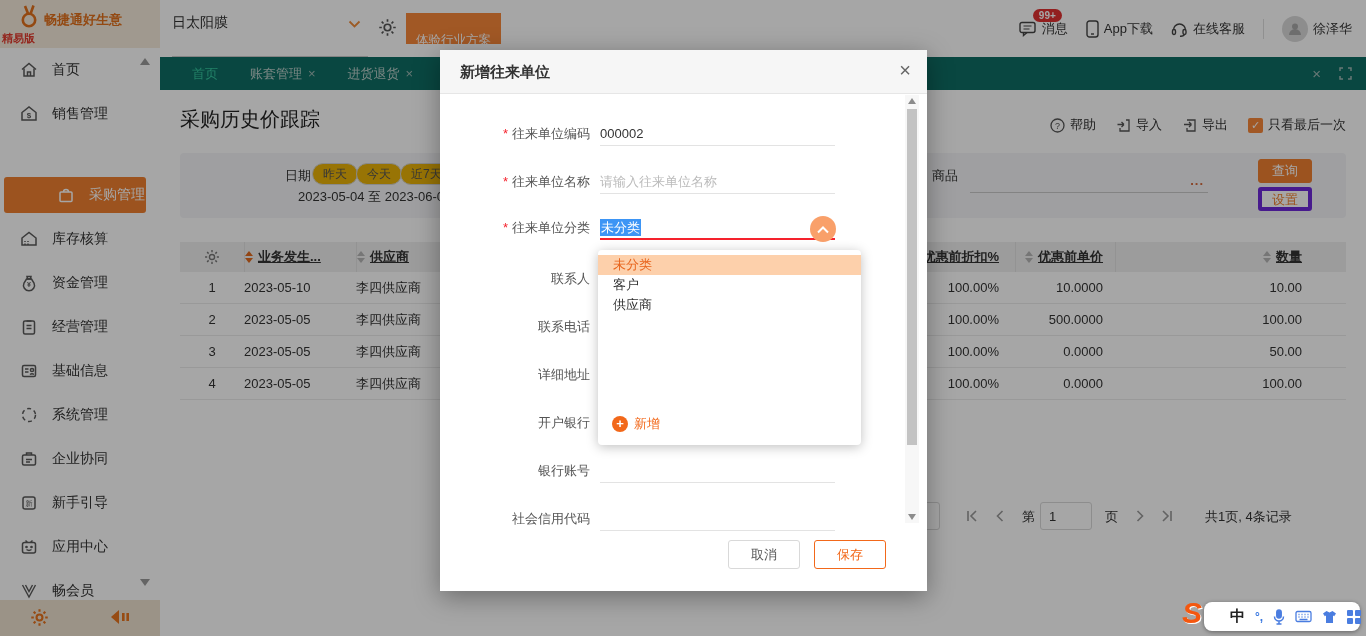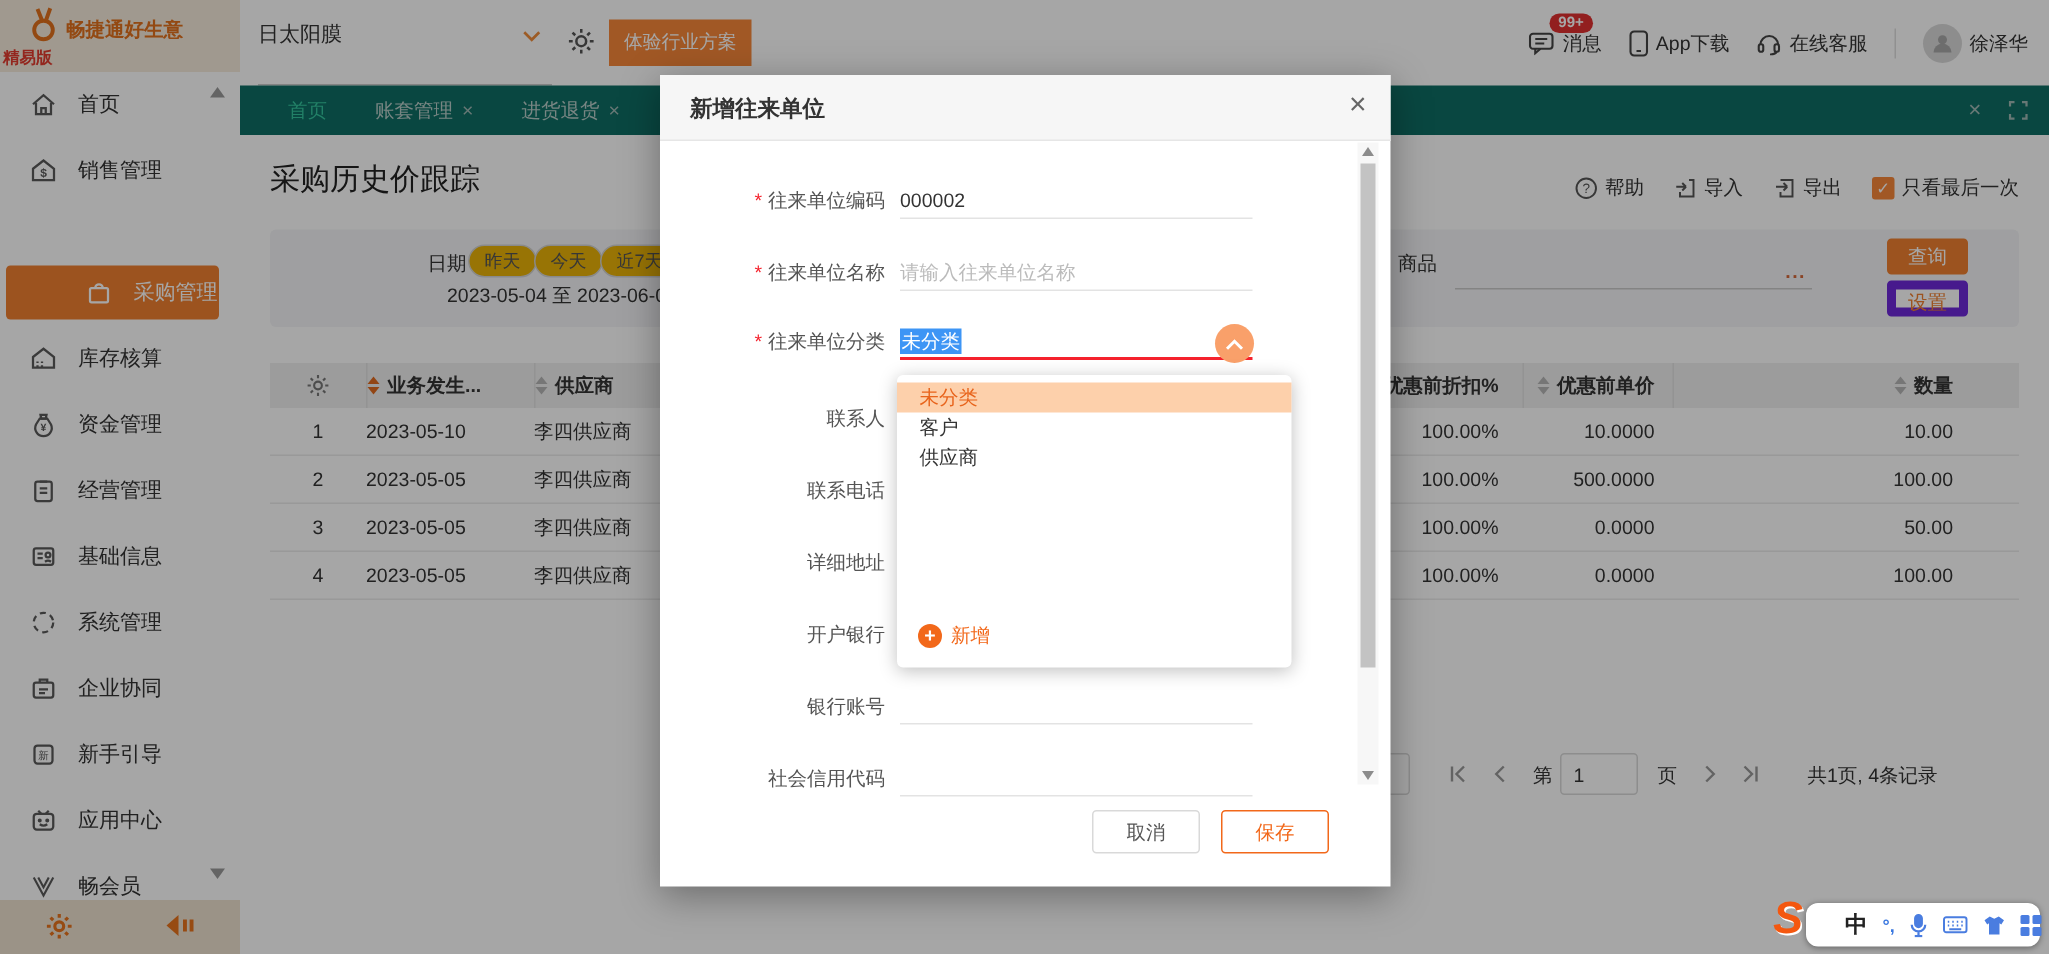--- a/index.html
+++ b/index.html
@@ -9,21 +9,21 @@
 
   
   .logo-area { position:absolute; left:0; top:0; width:160px; height:48px; background:#f6ecdc; z-index:5; }
   .logo-mark { position:absolute; left:16px; top:4px; }
   .logo-title { position:absolute; left:44px; top:11px; font-size:13px; font-weight:bold; color:#e2701c; }
   .logo-edition { position:absolute; left:2px; top:31px; font-size:11px; font-weight:bold; color:#e23b2e; }
   .header { position:absolute; left:160px; top:0; width:1206px; height:57px; background:#fff; }
   .account { position:absolute; left:12px; top:14px; width:196px; font-size:14px; color:#333; border-bottom:1px solid #c9c9c9; padding-bottom:24px; cursor:pointer; }
   .account-chevron { position:absolute; left:188px; top:20px; }
   .hdr-gear { position:absolute; left:218px; top:18px; cursor:pointer; }
-  .trial-btn { position:absolute; left:246px; top:13px; height:31px; padding:0 10px; background:#f7883a; color:#fff; font-size:12.5px; border:none; line-height:31px; cursor:pointer; }
+  .trial-btn { position:absolute; left:246px; top:13px; height:31px; padding:12px 10px; background:#f7883a; color:#fff; font-size:12.5px; border:none; line-height:31px; cursor:pointer; }
   .hdr-right { position:absolute; right:14px; top:0; height:57px; display:flex; align-items:center; gap:18px; font-size:13px; color:#333; }
   .hdr-item { display:flex; align-items:center; gap:5px; cursor:pointer; position:relative; }
   .badge { position:absolute; top:-11px; left:14px; background:#e03131; color:#fff; font-size:10px; padding:1px 6px; border-radius:9px; font-weight:bold; }
   .hdr-divider { width:1px; height:20px; background:#ddd; }
   .avatar { width:26px; height:26px; border-radius:50%; background:#d9d9d9; display:flex; align-items:center; justify-content:center; }
 
   
   .tabbar { position:absolute; left:160px; top:57px; width:1206px; height:33px; background:#0e6e64; display:flex; align-items:center; }
   .tab { font-size:13px; margin-left:32px; cursor:pointer; display:flex; align-items:center; gap:6px; }
   .tab-home { color:#35c59e; }
@@ -52,24 +52,24 @@
 
   .filter-card { position:absolute; left:20px; top:63px; width:1166px; height:65px; background:#f4f5f7; border-radius:4px; }
   .f-date-label { position:absolute; left:105px; top:14px; font-size:13px; color:#333; }
   .pill { position:absolute; top:10px; height:22px; line-height:20px; padding:0 10px; border:1px solid #d4d4d4; background:#eab308; border-radius:11px; font-size:12px; color:#555; cursor:pointer; }
   .pill.active { background:#f08030; border-color:#f08030; color:#fff; font-weight:bold; }
   .f-range { position:absolute; left:118px; top:35px; font-size:13px; color:#333; }
   .f-product-label { position:absolute; left:752px; top:14px; font-size:13px; color:#333; }
   .f-product-input { position:absolute; left:790px; top:2px; width:238px; height:38px; border-bottom:1px solid #c9c9c9; cursor:text; }
   .f-ellipsis { position:absolute; right:4px; bottom:4px; color:#d4683a; font-weight:bold; letter-spacing:1px; font-size:13px; cursor:pointer; }
   .btn-query { position:absolute; left:1078px; top:6px; width:54px; height:24px; background:#f08030; border:1px solid #f08030; color:#fff; font-size:13px; border-radius:3px; cursor:pointer; }
-  .btn-settings { position:absolute; left:1078px; top:34px; width:54px; height:24px; background:#fff; border:6px solid #6d28d9; color:#f08030; font-size:13px; border-radius:3px; cursor:pointer; }
+  .btn-settings { position:absolute; left:1078px; top:34px; width:54px; height:24px; background:#fff; border:4px solid #6d28d9; color:#f08030; font-size:13px; border-radius:3px; cursor:pointer; }
 
   .table { position:absolute; left:20px; top:152px; width:1166px; }
-  .t-head { display:flex; height:30px; background:#f0f0f0; align-items:center; font-size:13px; font-weight:bold; color:#333; }
+  .t-head { display:flex; height:30px; background:#f0f0f0; align-items:center; font-size:13px; font-weight:bold; color:#333;text-decoration:underline; }
   .t-row { display:flex; height:32px; align-items:center; font-size:13px; color:#333; border-bottom:1px solid #ececec; }
   .c-idx { width:64px; text-align:center; }
   .c-date { width:112px; }
   .c-sup { width:200px; }
   .c-fill { flex:1; }
   .c-disc { width:185px; text-align:right; padding-right:16px; }
   .c-price { width:100px; text-align:right; padding-right:12px; }
   .c-qty { width:231px; text-align:right; padding-right:44px; }
   .t-head > div { border-left:1px solid #e2e2e2; height:30px; display:flex; align-items:center; }
   .t-head > div:first-child { border-left:none; justify-content:center; }

